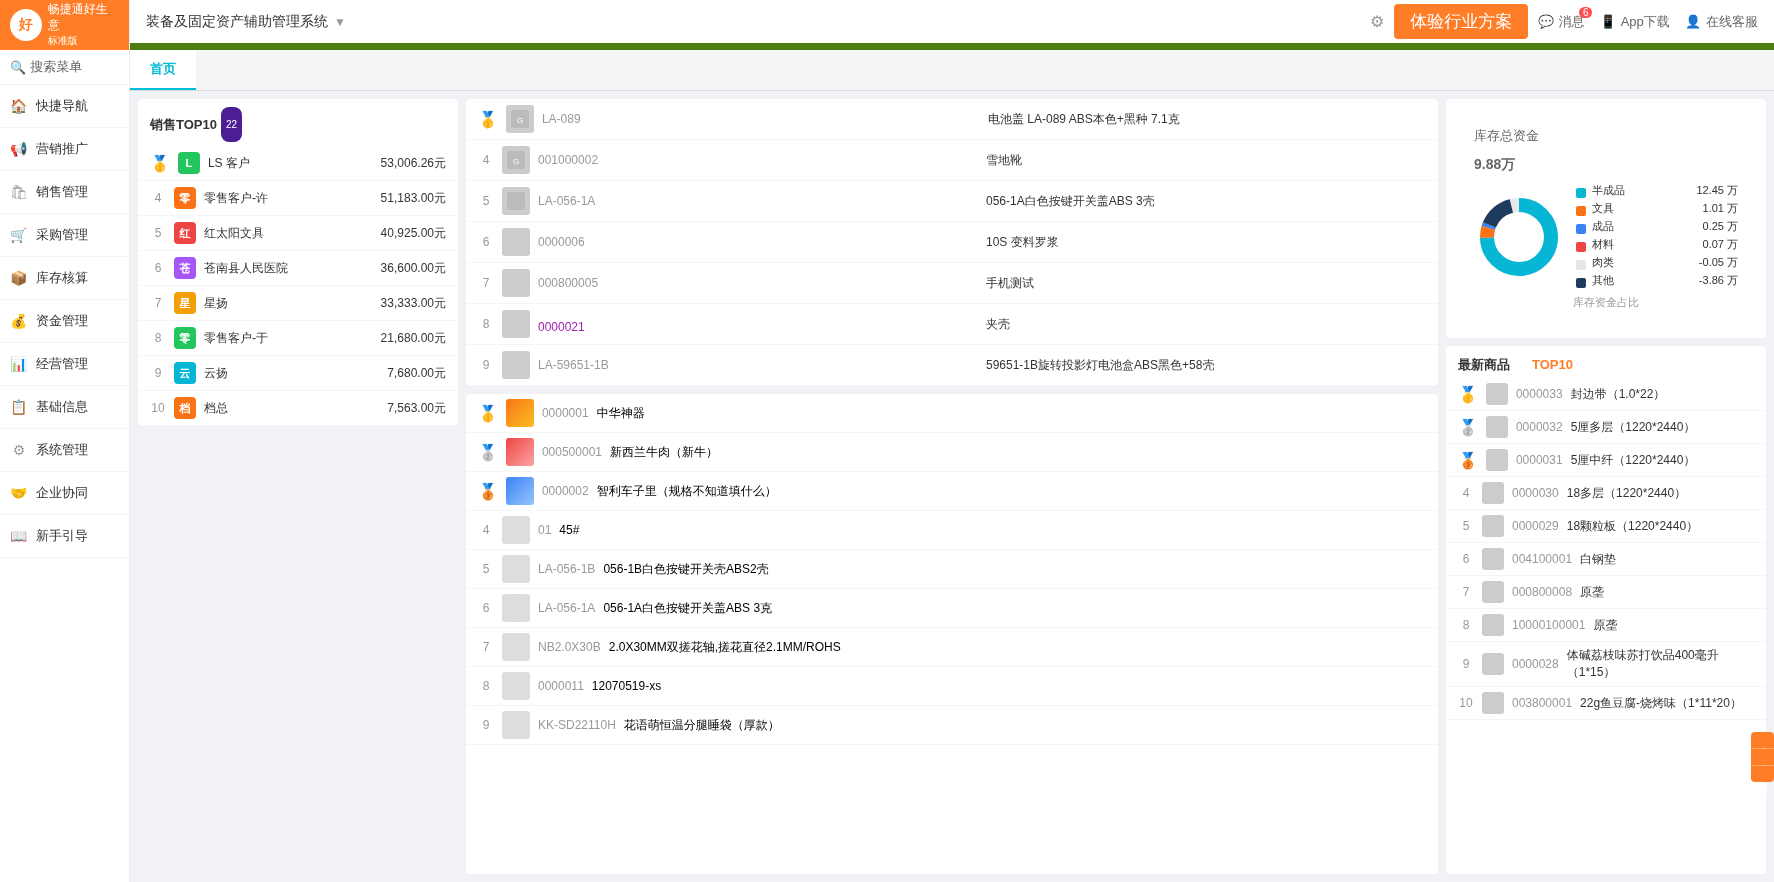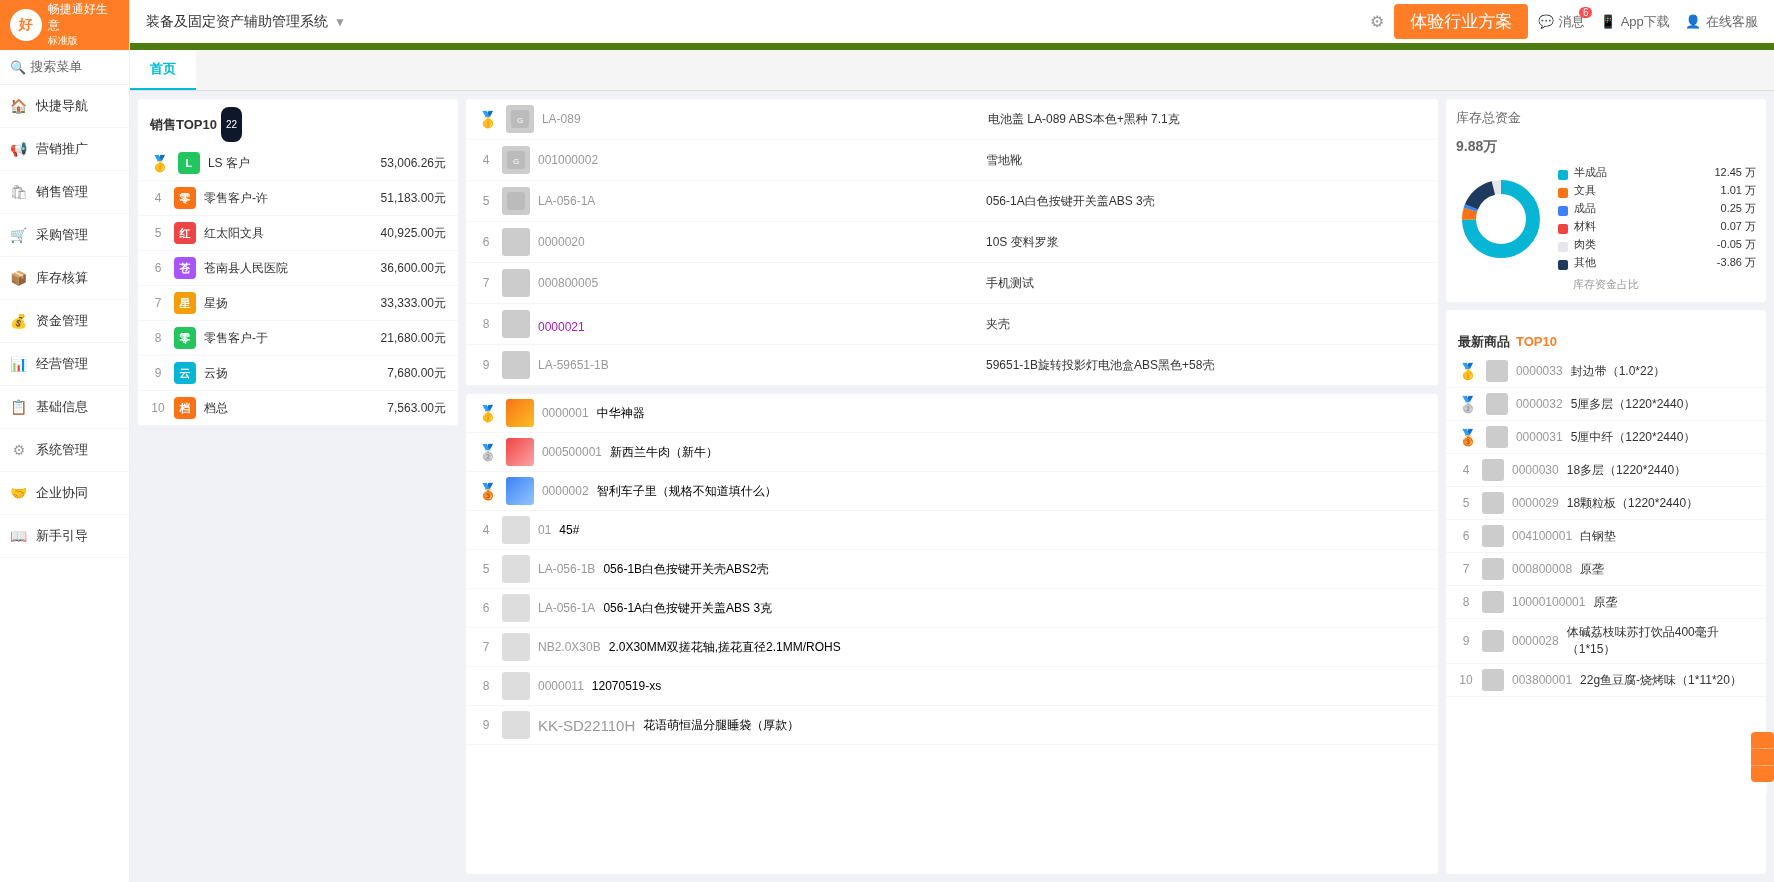--- a/index.html
+++ b/index.html
@@ -198,21 +198,21 @@
     .product-thumb.blue { background: linear-gradient(135deg, #3b82f6, #93c5fd); }
     .product-thumb.red { background: linear-gradient(135deg, #ef4444, #fca5a5); }
 
     
     .right-panel { width: 320px; display: flex; flex-direction: column; gap: 8px; flex-shrink: 0; }
 
     
     .inventory-panel {
       background: #fff;
       border-radius: 4px;
-      padding: 10px;
+      padding: 28px;
     }
     .inventory-title {
       font-size: 13px;
       color: #666;
       margin-bottom: 4px;
     }
     .inventory-amount {
       font-size: 22px;
       font-weight: bold;
       color: #333;
@@ -259,23 +259,23 @@
       background: #fff;
       border-radius: 4px;
       flex: 1;
       overflow-y: auto;
       padding-bottom: 8px;
     }
     .new-products-title {
       font-size: 13px;
       font-weight: bold;
       color: #333;
-      padding: 23px 12px 4px;
-      display: flex;
-      gap: 6px;
+      padding: 10px 12px 4px;
+      display: flex;
+      gap: 22px;
       align-items: baseline;
     }
     .top10-label { color: #ff7d26; font-size: 13px; font-weight: bold; }
 
     .new-item {
       display: flex;
       align-items: center;
       padding: 5px 12px;
       border-bottom: 1px solid #f5f5f5;
       gap: 8px;
@@ -329,21 +329,21 @@
       align-items: center;
       padding: 8px 12px 4px;
       gap: 4px;
     }
     .section-header-title {
       font-size: 13px;
       font-weight: bold;
       color: #333;
     }
     .section-header-count {
-      background: #0f172a;
+      background: #4c1d95;
       color: #fff;
       font-size: 10px;
       padding: 12px 5px;
       border-radius: 8px;
     }
   </style>
 </head>
 <body>
 
 <div class="sidebar">
@@ -533,21 +533,21 @@
                 <svg width="18" height="18" viewBox="0 0 18 18">
                   <rect width="18" height="18" rx="3" fill="#bbb"></rect>
                 </svg>
               </div>
             <span class="list-name" style="color:#999;">LA-056-1A</span>
             <span class="list-name">056-1A白色按键开关盖ABS 3壳</span>
           </div>
           <div class="list-item">
             <span class="list-num">6</span>
             <div class="new-thumb" style="width:28px;height:28px;background:#ccc;"></div>
-            <span class="list-name" style="color:#999;">0000020</span>
+            <span class="list-name" style="color:#999;">0000006</span>
             <span class="list-name">10S 变料罗浆</span>
           </div>
           <div class="list-item">
             <span class="list-num">7</span>
             <div class="new-thumb" style="width:28px;height:28px;background:#ccc;"></div>
             <span class="list-name" style="color:#999;">000800005</span>
             <span class="list-name">手机测试</span>
           </div>
           <div class="list-item">
             <span class="list-num">8</span>
@@ -610,21 +610,21 @@
         </div>
         <div class="hot-item">
           <span class="list-num">8</span>
           <div class="product-thumb"></div>
           <span style="color:#999; font-size:12px;">0000011</span>
           <span>12070519-xs</span>
         </div>
         <div class="hot-item">
           <span class="list-num">9</span>
           <div class="product-thumb"></div>
-          <span style="color:#999; font-size:15px;text-align:center;">KK-SD22110H</span>
+          <span style="color:#999; font-size:12px;text-align:center;">KK-SD22110H</span>
           <span>花语萌恒温分腿睡袋（厚款）</span>
         </div>
       </div>
     </div>
 
     <div class="right-panel">
 
       <div class="inventory-panel">
         <div class="inventory-title">库存总资金</div>
         <div class="inventory-amount">

